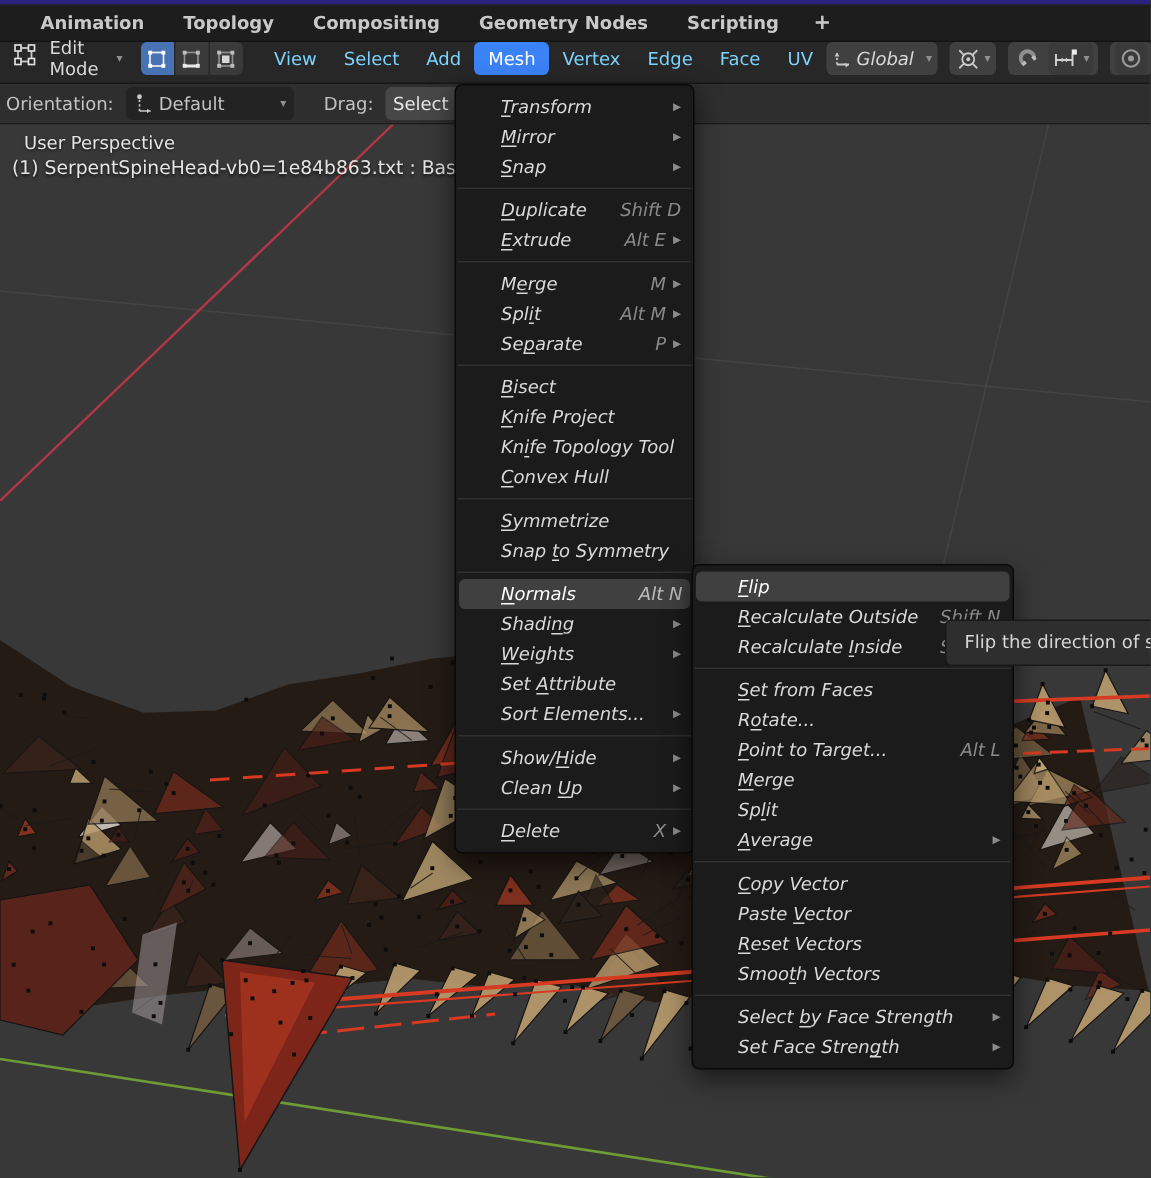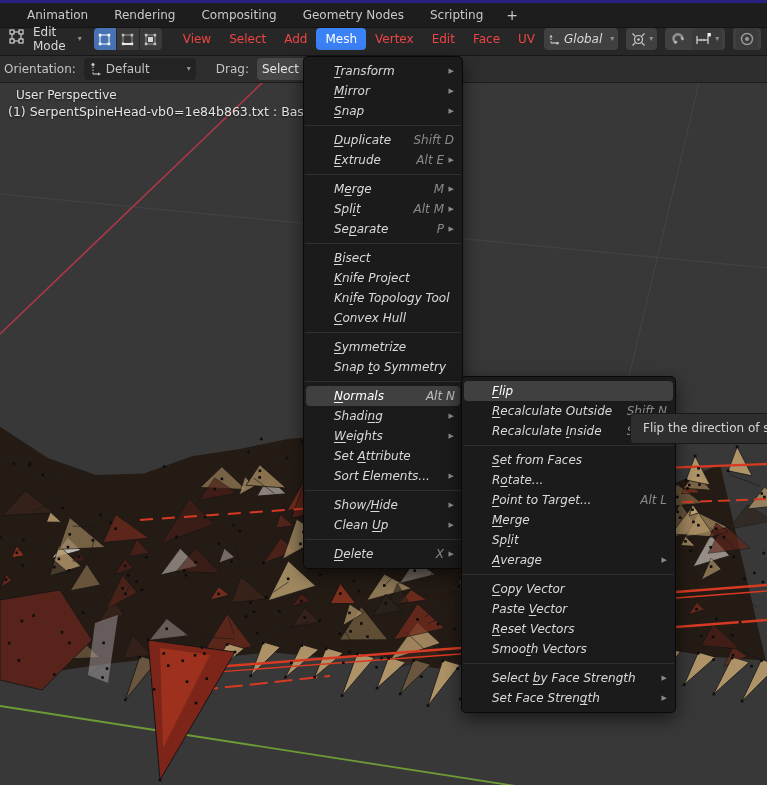--- a/index.html
+++ b/index.html
@@ -5,37 +5,37 @@
   * { margin:0; padding:0; box-sizing:border-box; }
   html,body { width:767px; height:785px; overflow:hidden; background:#383838;
               font-family:"DejaVu Sans", sans-serif; font-size:12px; -webkit-font-smoothing:antialiased; }
   .app { position:relative; width:767px; height:785px; }
 
   
   .accent { height:3px; background:#2b2080; }
 
   
   .topbar { height:25px; background:#1d1d1d; display:flex; align-items:center; padding-left:14px;
-            border-bottom:1px solid #141414; color:#c9c9c9; }
+            border-bottom:1px solid #141414; color:#c9c9c9;font-weight:bold; }
   .wtab { padding:0 13px; height:25px; line-height:25px; cursor:default; white-space:nowrap; }
   .wtab-plus { padding:0 10px; color:#c9c9c9; font-size:14px; }
 
   
   .vheader { height:28px; background:#272727; border-bottom:1px solid #171717;
              display:flex; align-items:flex-start; padding:0 10px 0 8px; color:#d8d8d8; }
   .pill { display:flex; align-items:center; background:#282828; border-radius:4px; height:22px; padding:0 5px; gap:4px; }
   .chev { color:#909090; font-size:8px; line-height:1; }
   .modebtns { display:flex; gap:1px; margin-left:10px; }
   .modebtn { width:22px; height:22px; display:flex; align-items:center; justify-content:center;
              background:#3a3a3a; }
   .modebtn:first-child { border-radius:4px 0 0 4px; }
   .modebtn:last-child  { border-radius:0 4px 4px 0; }
   .modebtn.sel { background:#4772b3; }
   .hmenus { display:flex; margin-left:12px; }
-  .hmenu { padding:0 9px; height:22px; line-height:22px; border-radius:4px; color:#ef4444; white-space:nowrap; }
+  .hmenu { padding:0 9px; height:22px; line-height:22px; border-radius:4px; color:#7dd3fc; white-space:nowrap; }
   .hmenu.act { background:#3b82f6; color:#ffffff; }
   .rightcluster { margin-left:auto; display:flex; gap:8px; align-items:center; }
   .icongrp { display:flex; align-items:center; background:#404040; border-radius:4px; height:22px; padding:0 4px; gap:2px;font-style:italic; }
   .seg { display:flex; align-items:center; height:22px; padding:0 3px; }
   .seg.lit { background:#3a3a3a; border-radius:4px; }
 
   
   .toolbar { height:27px; background:#2e2e2e; border-bottom:1px solid #1c1c1c;
              display:flex; align-items:center; padding-left:4px; gap:8px; color:#c3c3c3; }
   .toolbar .pill { background:#232323; }
@@ -70,21 +70,21 @@
 </style>
 </head>
 <body>
 
 <div class="app">
   <div class="accent"></div>
 
   <div class="topbar">
     <div id="wtabs" style="display:flex;">
         <div class="wtab">Animation</div>
-        <div class="wtab">Rendering</div>
+        <div class="wtab">Topology</div>
         <div class="wtab">Compositing</div>
         <div class="wtab">Geometry Nodes</div>
         <div class="wtab">Scripting</div>
       </div>
     <div class="wtab wtab-plus">+</div>
   </div>
 
   <div class="vheader">
     <span style="display:flex;margin-right:6px;">
       <svg width="17" height="17" viewBox="0 0 17 17">
@@ -135,21 +135,21 @@
             </svg>
           </span>
         </div>
       </div>
     <div class="hmenus" id="hmenus">
         <div class="hmenu">View</div>
         <div class="hmenu">Select</div>
         <div class="hmenu">Add</div>
         <div class="hmenu act">Mesh</div>
         <div class="hmenu">Vertex</div>
-        <div class="hmenu">Edit</div>
+        <div class="hmenu">Edge</div>
         <div class="hmenu">Face</div>
         <div class="hmenu">UV</div>
       </div>
 
     <div class="rightcluster">
       <div class="icongrp">
         <span style="display:flex;">
           <svg width="14" height="14" viewBox="0 0 14 14">
             <line x1="3" y1="11" x2="3" y2="3" stroke="#c9c9c9" stroke-width="1.2" stroke-dasharray="1.5 1.5"></line>
             <line x1="3" y1="11" x2="11" y2="11" stroke="#c9c9c9" stroke-width="1.2"></line>

